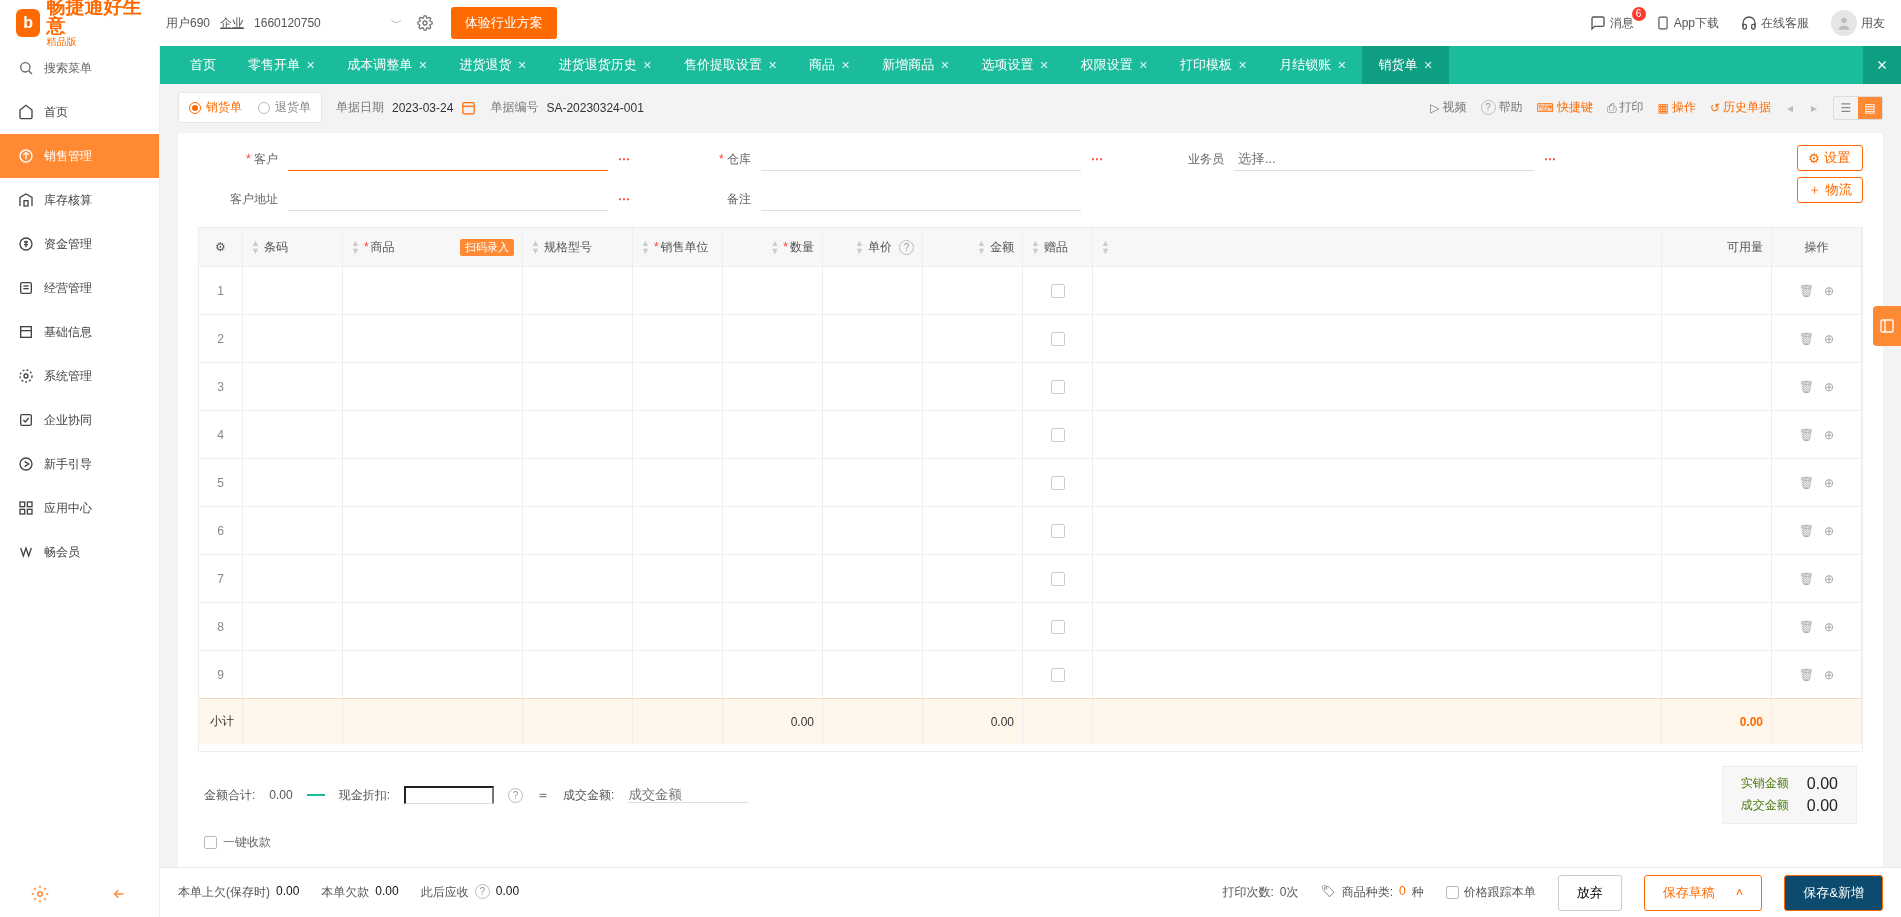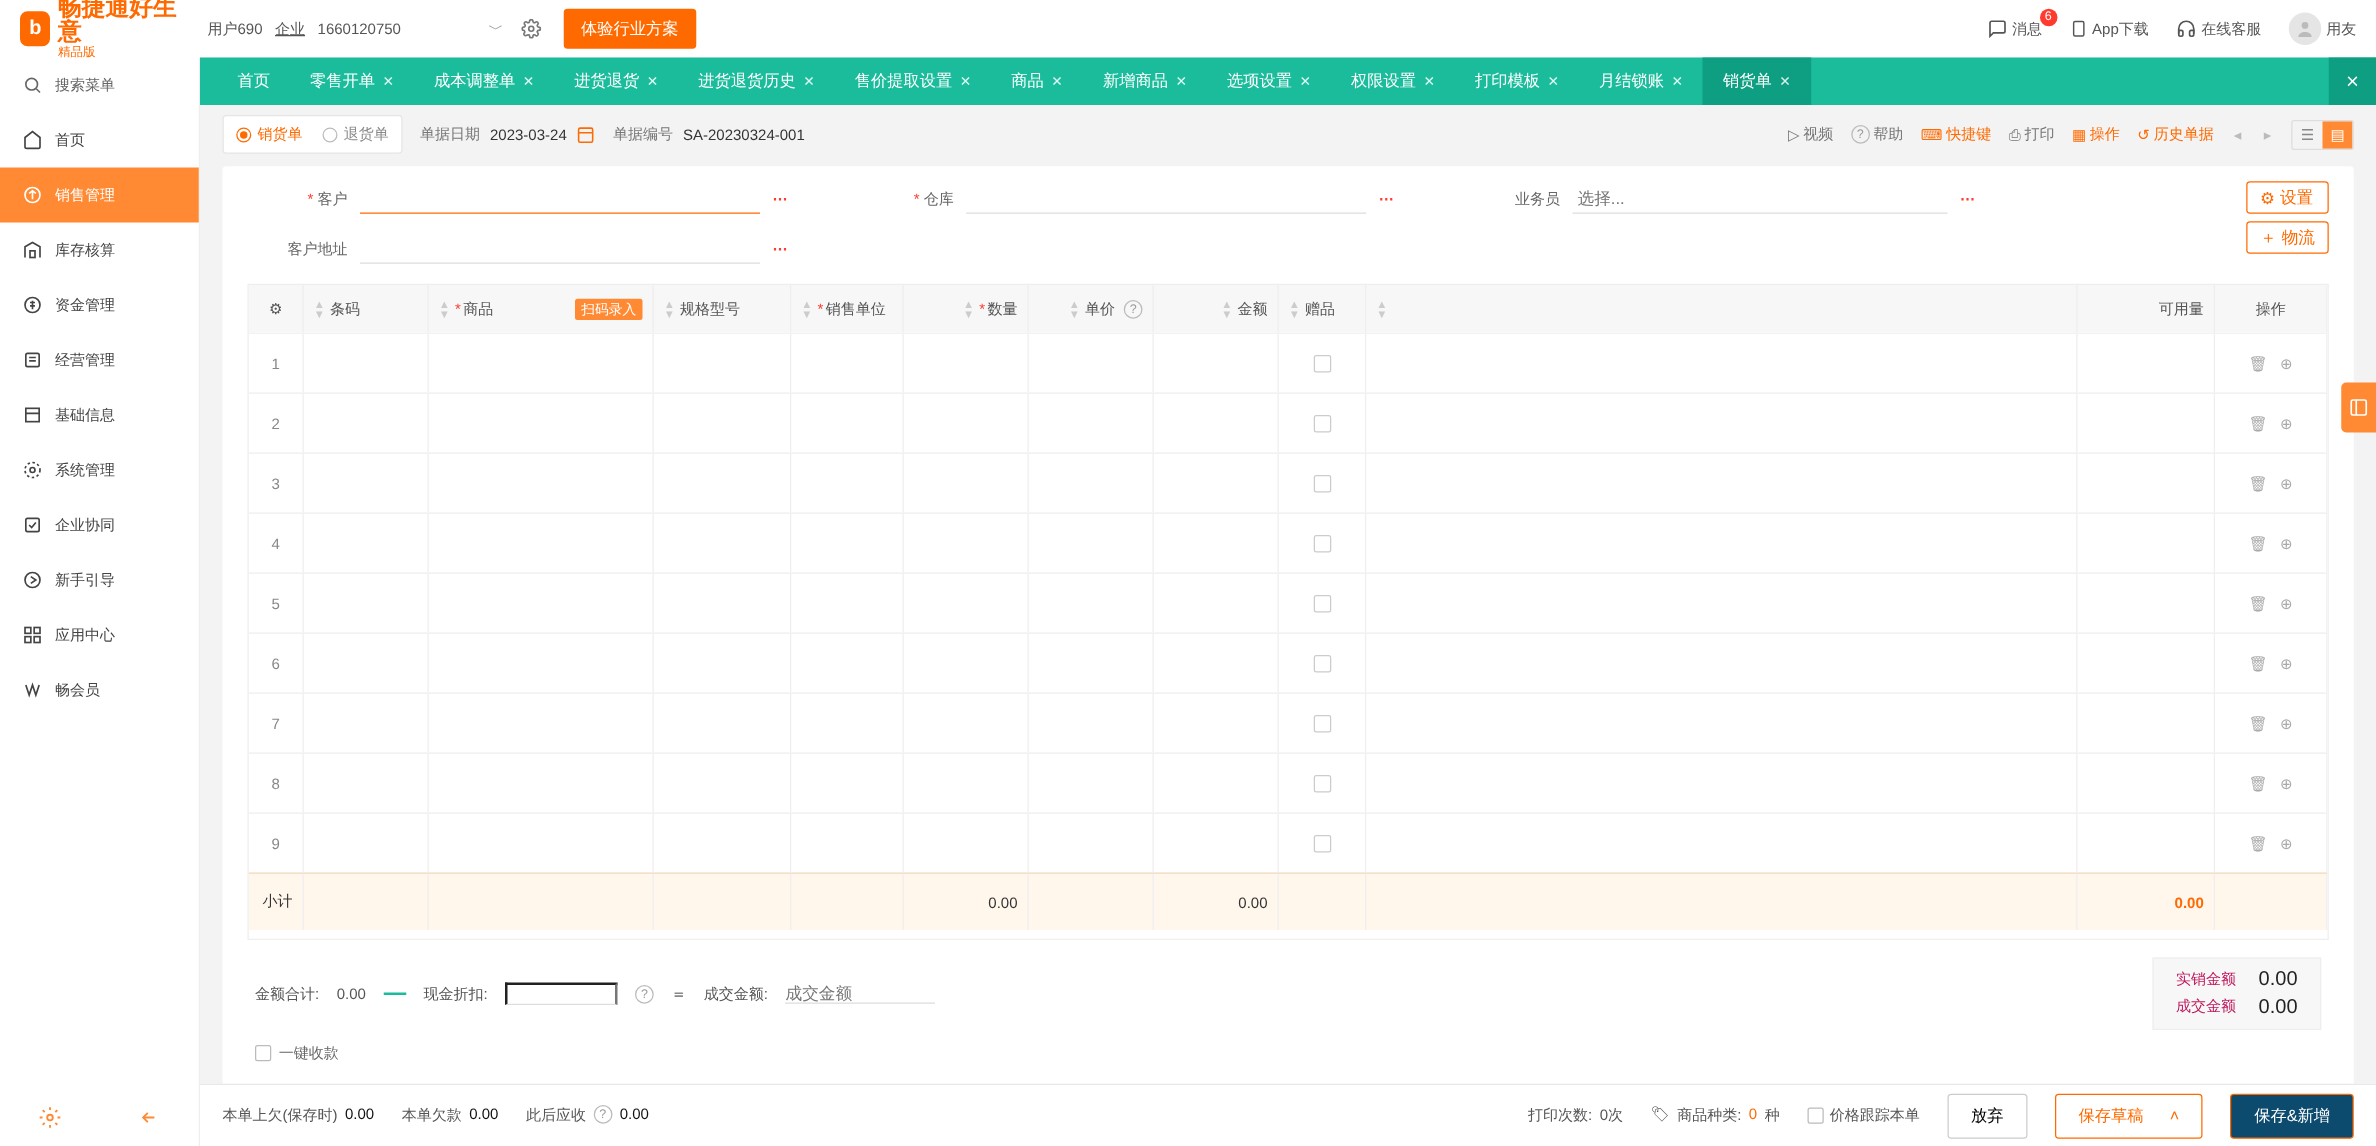--- a/index.html
+++ b/index.html
@@ -55,21 +55,21 @@
 .doc-tools { margin-left:auto; display:flex; align-items:center; gap:14px; color:#777; }
 .doc-tools .tool { display:flex; align-items:center; gap:3px; cursor:pointer; }
 .doc-tools .tool.orange { color:#ff6a00; }
 .view-toggle { display:flex; border:1px solid #ddd; border-radius:2px; overflow:hidden; }
 .view-toggle span { width:24px; height:22px; display:flex; align-items:center; justify-content:center; cursor:pointer; color:#888; }
 .view-toggle span.on { background:#ff8a33; color:#fff; }
 .nav-arrow { color:#bbb; cursor:pointer; padding:0 2px; }
 
 
 .card { background:#fff; margin:10px 18px 0; border-radius:3px; padding:14px 20px 0; position:relative; flex:1; display:flex; flex-direction:column; min-height:0; }
-.form-row { display:flex; gap:52px; margin-bottom:16px; }
+.form-row { display:flex; gap:40px; margin-bottom:16px; }
 .field { display:flex; align-items:center; gap:10px; }
 .field .lbl { width:80px; text-align:right; color:#666; }
 .field .req::before { content:"* "; color:#ff3b30; }
 .field .inp { border:none; border-bottom:1px solid #ddd; height:24px; padding:0 4px; background:transparent; }
 .field .inp.err { border-bottom-color:#ff6a00; }
 .field .more { color:#ff3b30; cursor:pointer; font-weight:bold; letter-spacing:1px; }
 .mini-btn { border:1px solid #ff6a00; color:#ff6a00; background:#fff; border-radius:3px; padding:3px 10px; cursor:pointer; display:flex; align-items:center; gap:4px; }
 .side-minis { position:absolute; right:20px; top:12px; display:flex; flex-direction:column; gap:6px; }
 
 
@@ -93,21 +93,21 @@
 .grid-subtotal { height:46px; background:#fff6ec; border-top:1px solid #f0d9bf; font-weight:500; }
 .grid-subtotal > div { color:#333; }
 .grid-subtotal .orange { color:#ff6a00; font-weight:600; }
 
 
 .totals-line { display:flex; align-items:center; gap:14px; padding:14px 6px 4px; color:#555; }
 .totals-line .dash { width:18px; height:2px; background:#1abc9c; display:inline-block; }
 .totals-line .eq { font-weight:bold; color:#888; }
 .deal-input { border:none; border-bottom:1px solid #ddd; width:120px; color:#aaa; }
 .summary-box { margin-left:auto; background:#f7f7f7; border:1px solid #eee; padding:8px 18px; display:grid; grid-template-columns:auto auto; gap:4px 18px; }
-.summary-box .k { color:#be185d; text-align:center; }
+.summary-box .k { color:#4d7c0f; text-align:center; }
 .summary-box .v { font-size:16px; color:#222; }
 .help-circ { width:15px; height:15px; border:1px solid #bbb; border-radius:50%; display:inline-flex; align-items:center; justify-content:center; font-size:10px; color:#999; }
 
 .onekey { display:flex; align-items:center; gap:6px; padding:6px 6px 10px; color:#666; }
 .onekey .chkbox { width:13px; height:13px; border:1px solid #bbb; border-radius:2px; }
 
 
 .action-bar { height:50px; background:#fff; border-top:1px solid #e8e8e8; display:flex; align-items:center; padding:0 18px; gap:22px; color:#555; position:absolute; bottom:0; left:0; right:0; }
 .action-bar .kv { display:flex; align-items:flex-start; gap:6px; }
 .action-bar .kv .val { color:#111; font-weight:500; }
@@ -468,20 +468,24 @@
             <input class="inp" style="width: 300px;" placeholder="选择...">
             <span class="more">⋯</span>
           </div>
       </div>
       <div class="form-row">
         <div class="field">
             <span class="lbl">客户地址</span>
             <input class="inp" style="width: 320px;">
             <span class="more">⋯</span>
           </div>
+        <div class="field">
+            <span class="lbl">备注</span>
+            <input class="inp" style="width: 320px;">
+          </div>
       </div>
 
       <div class="grid-wrap" style="position:relative;">
         <div class="grid-head">
           <div class="center">
               <span>⚙</span>
             </div>
           <div>
               <span class="sort">▲<br>▼</span>
               <span>条码</span>

